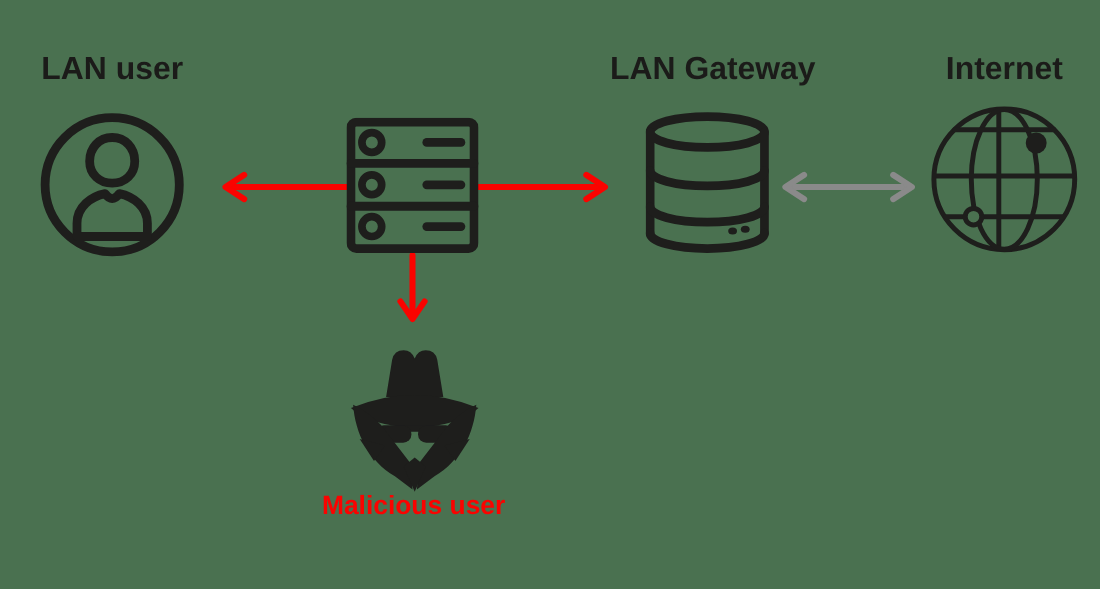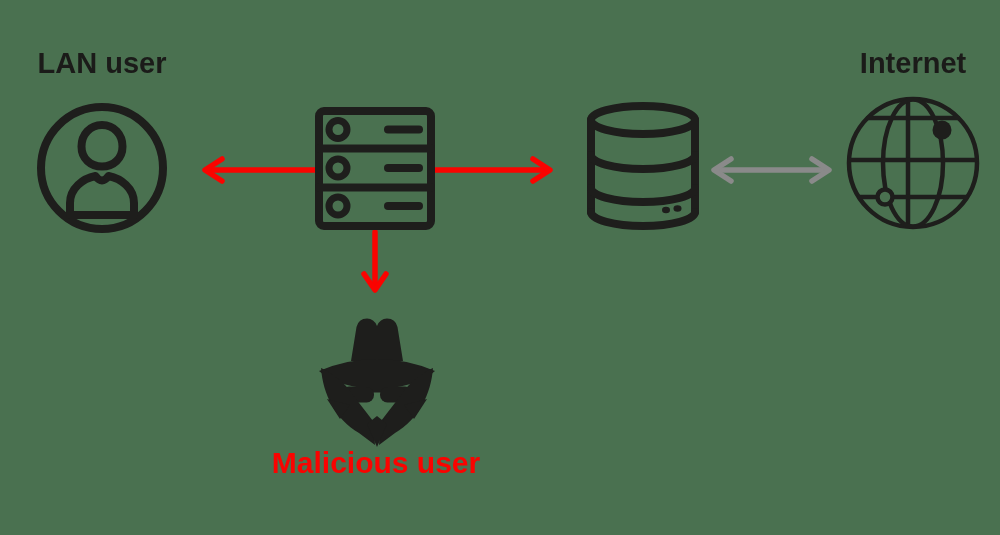--- a/index.html
+++ b/index.html
@@ -15,21 +15,21 @@
   .node-label {
     position: absolute;
     width: 260px;
     text-align: center;
     font-weight: 700;
     font-size: 29px;
     color: var(--label, #1B1B19);
     white-space: nowrap;
     letter-spacing: 0px;
   }
-  .node-label.red { color: var(--arrow-red, #FA0300); font-size: 30px; }
+  .node-label.red { color: var(--arrow-red, #FA0300); font-size: 24px; }
 
   .icon { position: absolute; display: block; }
 
   
   .st8  { fill: none; stroke: var(--ink,#1E1E1C); stroke-width: 8;   stroke-linecap: round; stroke-linejoin: round; }
   .st7  { fill: none; stroke: var(--ink,#1E1E1C); stroke-width: 7;   stroke-linecap: round; stroke-linejoin: round; }
   .st45 { fill: none; stroke: var(--ink,#1E1E1C); stroke-width: 4.5; stroke-linecap: round; stroke-linejoin: round; }
   .fill-ink { fill: var(--ink,#1E1E1C); stroke: none; }
   .open-dot { fill: var(--background,#4A7150); stroke: var(--ink,#1E1E1C); stroke-width: 4.5; }
 
@@ -73,20 +73,21 @@
     <path class="st8" d="M4 41.5 H116"></path>
     <path class="st8" d="M4 80.5 H116"></path>
     <circle class="st7" cx="23" cy="22.5" r="9"></circle>
     <circle class="st7" cx="23" cy="61" r="9"></circle>
     <circle class="st7" cx="23" cy="99" r="9"></circle>
     <path class="st8" d="M73 22.5 H104"></path>
     <path class="st8" d="M73 61 H104"></path>
     <path class="st8" d="M73 99 H104"></path>
   </svg>
 
+  <div class="node-label" style="left:518px; top:47px;">LAN Gateway</div>
   <svg class="icon" style="left:587px; top:100px;" width="112" height="132" viewBox="0 0 112 132">
     <ellipse class="st8" cx="56" cy="20" rx="52" ry="14"></ellipse>
     <path class="st8" d="M4 20 V112"></path>
     <path class="st8" d="M108 20 V112"></path>
     <path class="st8" d="M4 55 A52 14 0 0 0 108 55"></path>
     <path class="st8" d="M4 88 A52 14 0 0 0 108 88"></path>
     <path class="st8" d="M4 112 A52 14 0 0 0 108 112"></path>
     <ellipse class="fill-ink" cx="79" cy="110" rx="4" ry="3.2"></ellipse>
     <ellipse class="fill-ink" cx="90.5" cy="108.5" rx="4" ry="3.2"></ellipse>
   </svg>

